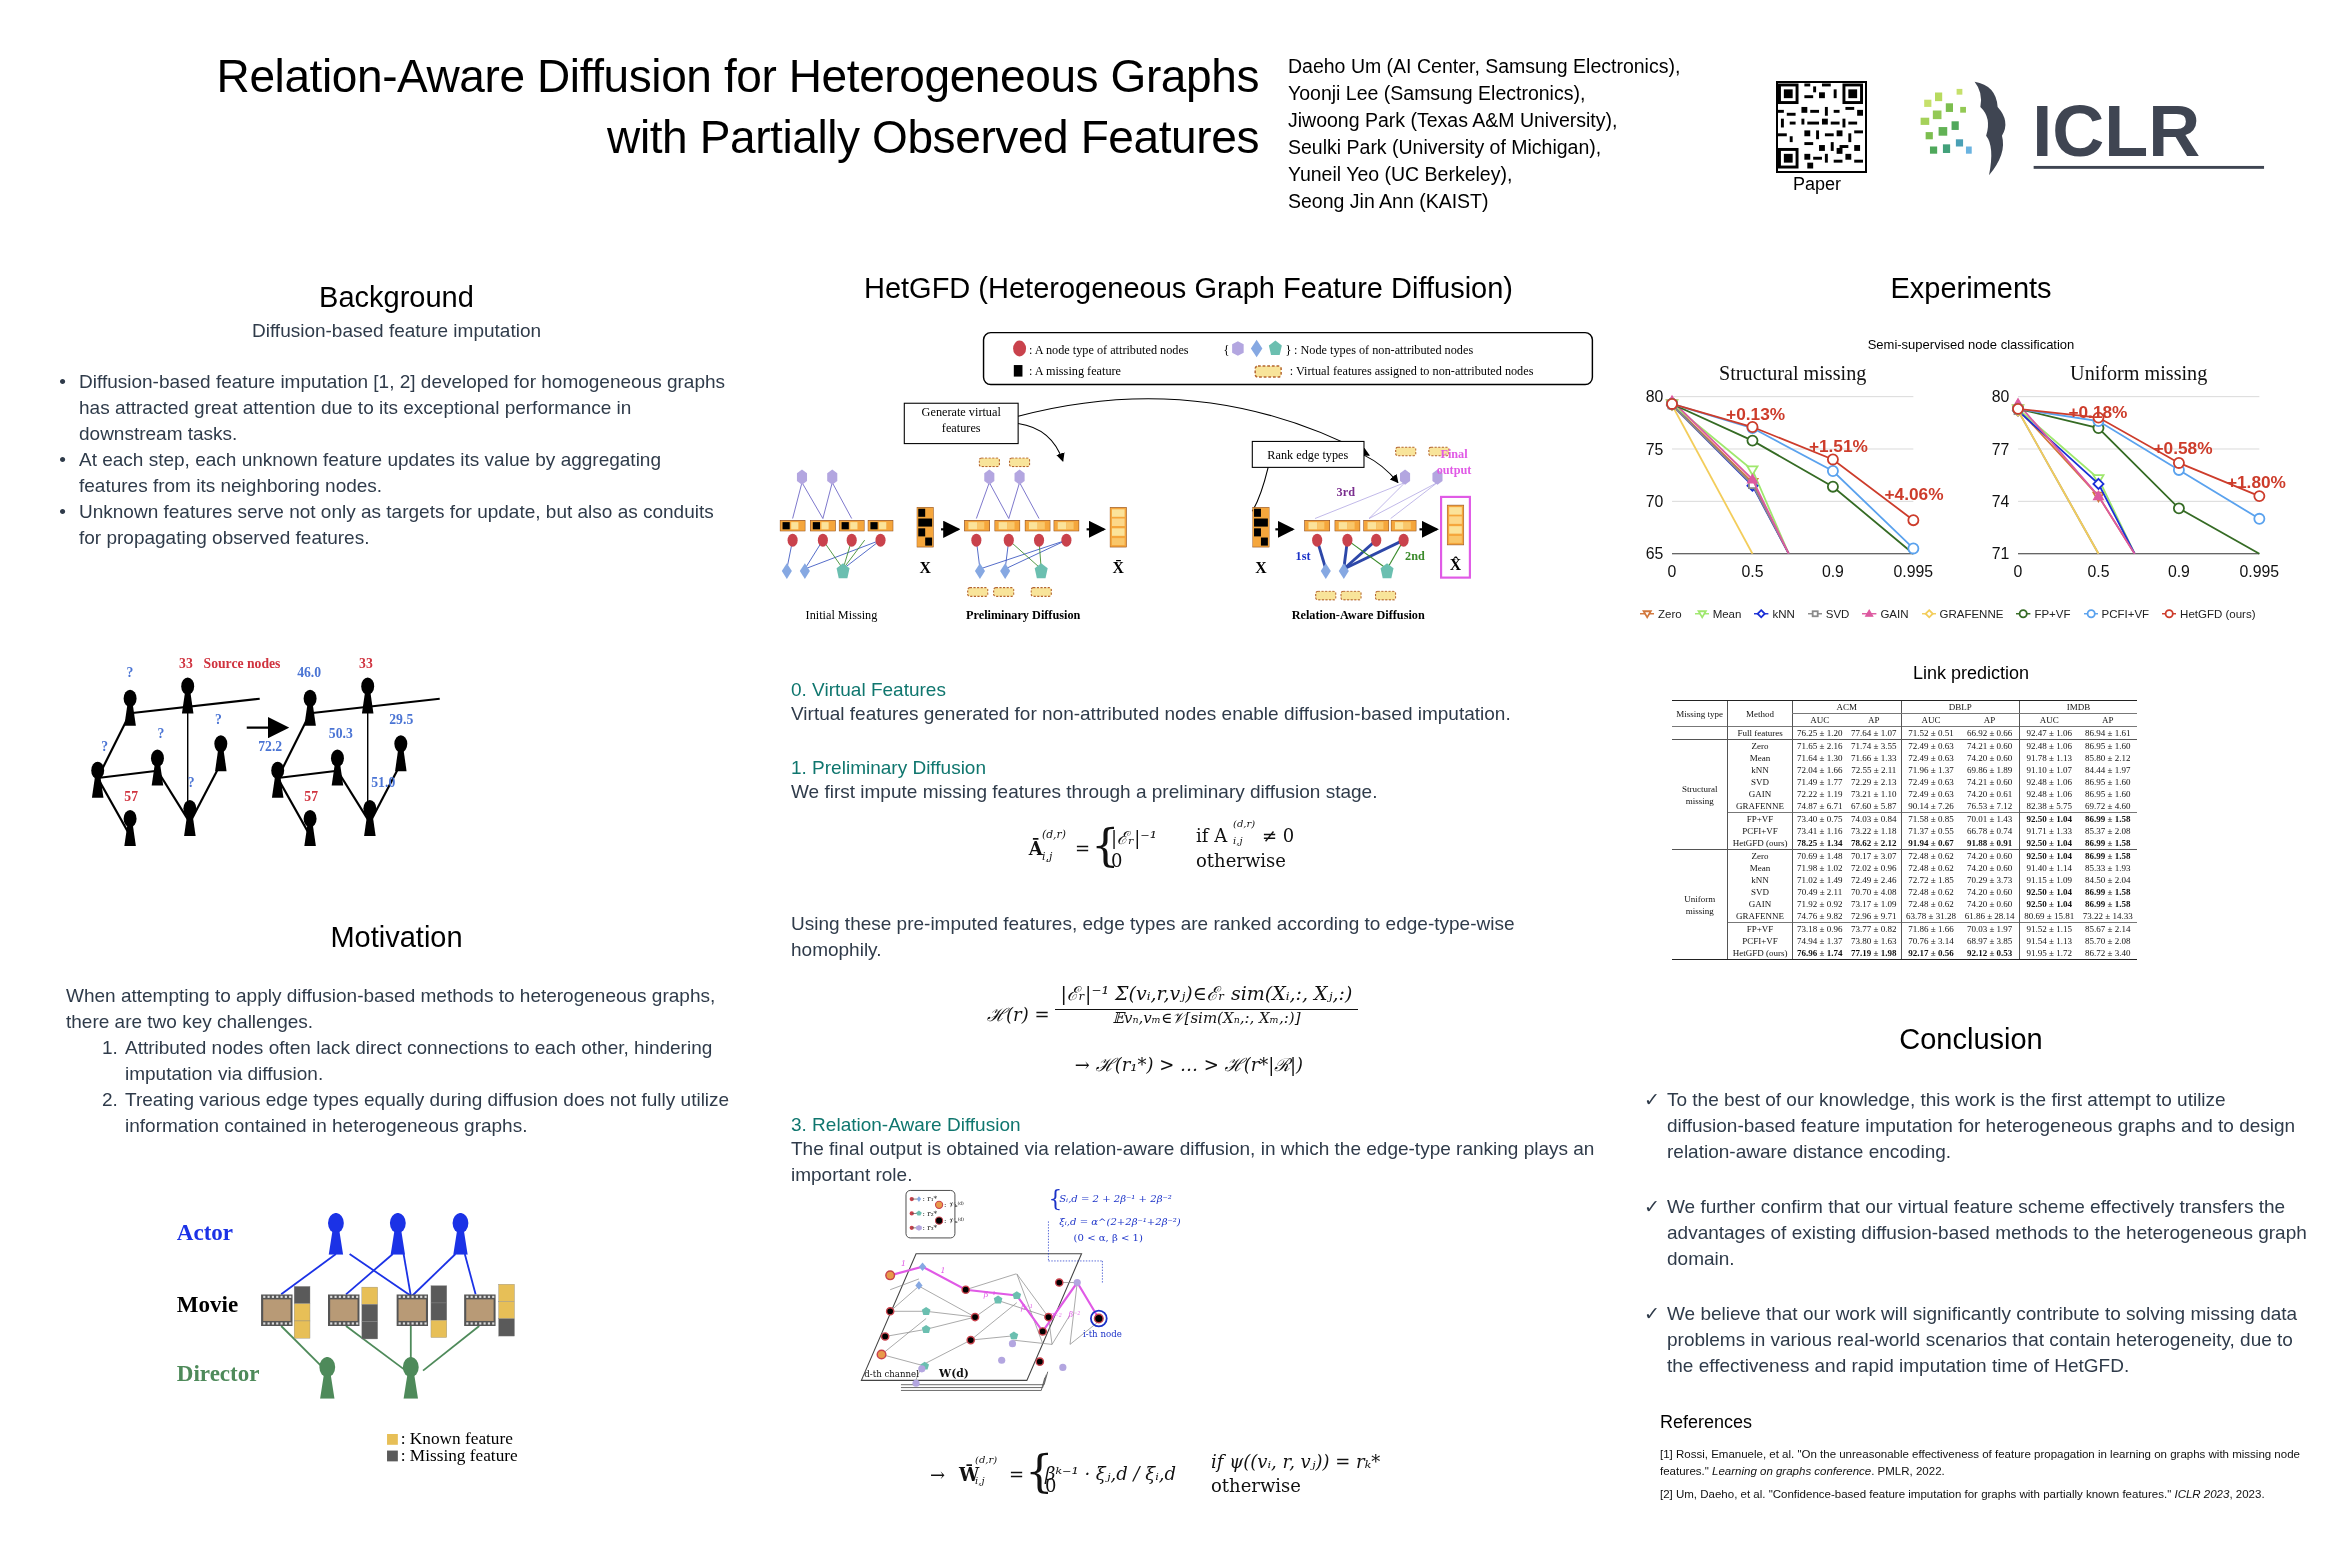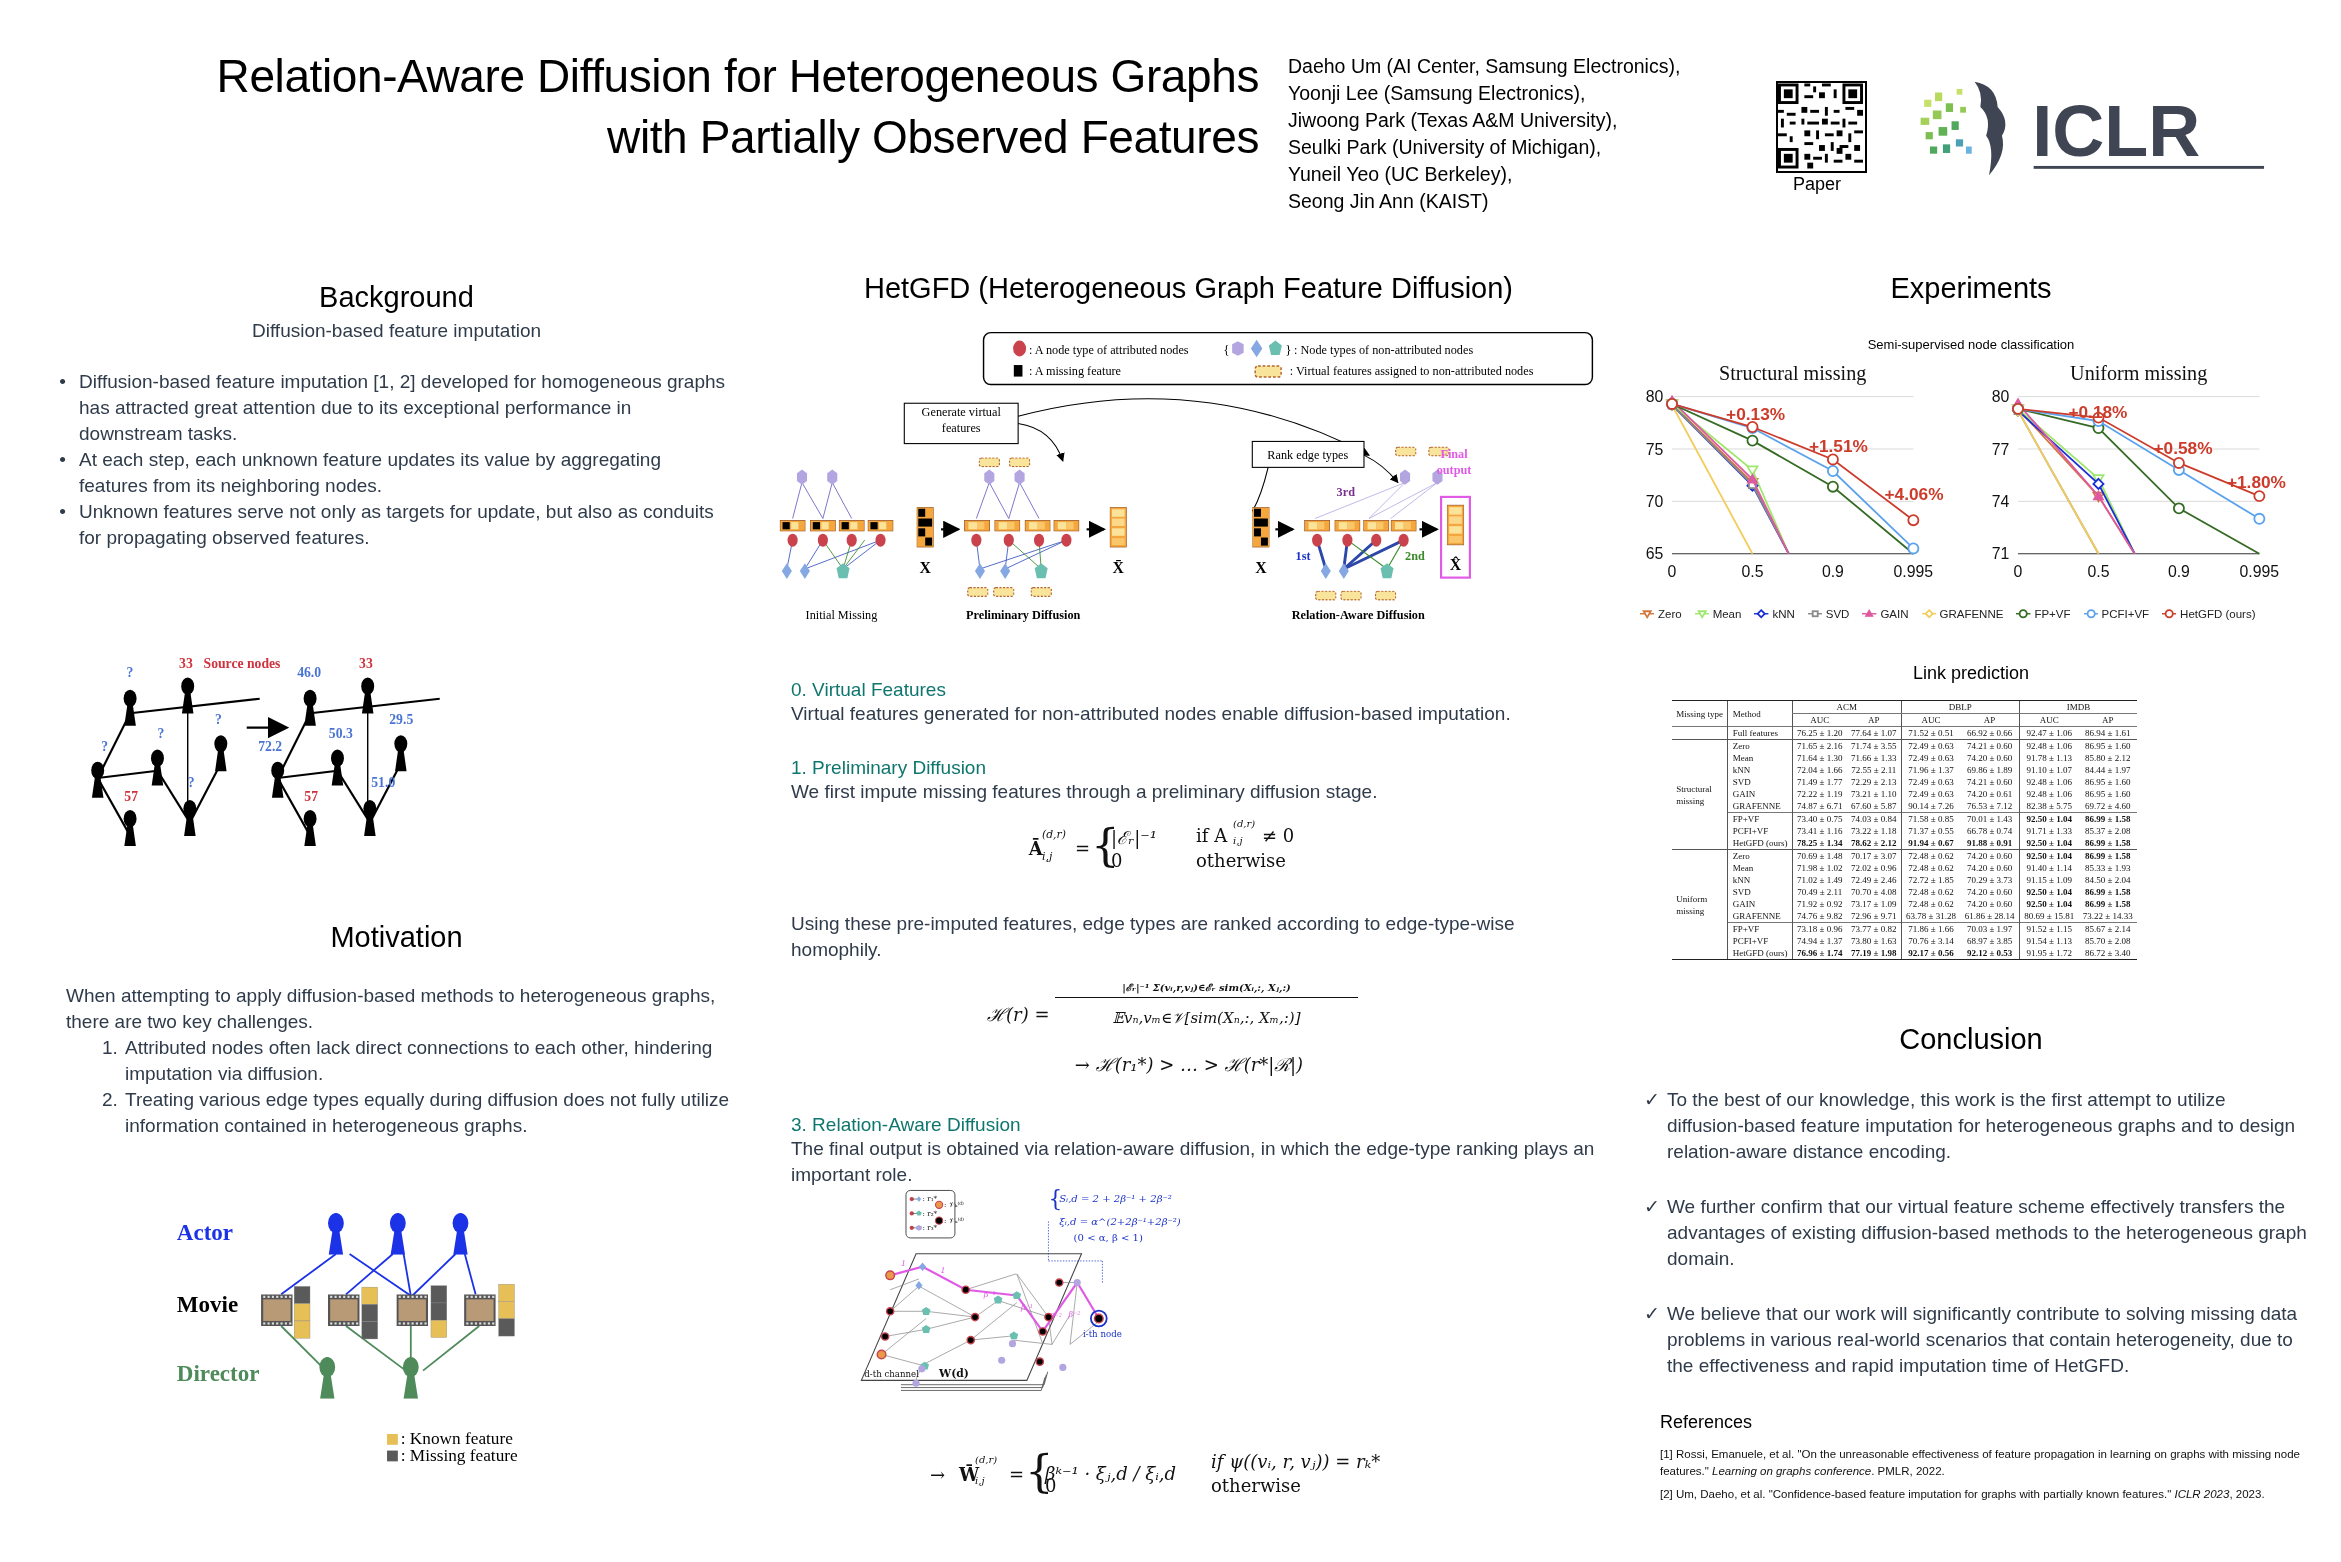--- a/index.html
+++ b/index.html
@@ -21,21 +21,21 @@
   ol.num li { position: relative; padding-left: 23px; }
   ol.num li .n { position: absolute; left: 0; }
   .sub-h { font-size: 19px; font-weight: normal; color: #0f766e; }
   .math { font-family: "DejaVu Serif", serif; color: #111; font-size: 18px; }
   ul.chk { list-style: none; }
   ul.chk li { position: relative; padding-left: 23px; margin-bottom: 29px; }
   ul.chk li .ck { position: absolute; left: 0; top: 0; }
   .refs { font-size: 11.5px; line-height: 17.3px; color: #111; }
   table.lp { border-collapse: collapse; font-family: "Liberation Serif", serif; font-size: 9px; color: #111; }
   table.lp td, table.lp th { padding: 0 4.3px; font-weight: normal; white-space: nowrap; line-height: 12px; text-align: center; }
-  table.lp .l { text-align: left; }
+  table.lp .l { text-align: center; }
   table.lp .vb { border-left: 0.7px solid #555; }
   table.lp .top { border-top: 1.4px solid #222; }
   table.lp .mid { border-top: 1.1px solid #555; }
   table.lp .thin { border-top: 0.7px solid #777; }
   table.lp b { font-weight: bold; }
   .legend-row { display: flex; gap: 13px; font-size: 11.5px; color: #222; align-items: center; }
   .legend-row span.item { display: flex; align-items: center; gap: 3.6px; }
 </style>
 </head>
 <body>
@@ -514,21 +514,21 @@
   <span style="position:absolute;left:239px;top:4.3px;">≠ 0</span>
   <span style="position:absolute;left:88px;top:29px;">0</span>
   <span style="position:absolute;left:173px;top:29px;">otherwise</span>
 </div>
 
 <div class="abs" style="left:791px;top:911px;width:814px;">
   <div class="body-text">Using these pre-imputed features, edge types are ranked according to edge-type-wise homophily.</div>
 </div>
 <div class="abs math" style="left:987px;top:980px;width:432px;height:108px;">
   <span style="position:absolute;left:0;top:21.6px;font-style:italic;">ℋ(r) =</span>
-  <div style="position:absolute;left:68px;top:0;width:303px;text-align:center;font-size:10px;border-bottom:1.1px solid #111;padding-bottom:2.9px;font-style:italic;font-weight:bold;">|ℰᵣ|⁻¹ Σ(vᵢ,r,vⱼ)∈ℰᵣ sim(Xᵢ,:, Xⱼ,:)</div>
+  <div style="position:absolute;left:68px;top:0;width:303px;text-align:center;font-size:19px;border-bottom:1.1px solid #111;padding-bottom:2.9px;font-style:italic;">|ℰᵣ|⁻¹ Σ(vᵢ,r,vⱼ)∈ℰᵣ sim(Xᵢ,:, Xⱼ,:)</div>
   <div style="position:absolute;left:68px;top:29px;width:303px;text-align:center;font-size:15px;font-style:italic;">𝔼vₙ,vₘ∈𝒱[sim(Xₙ,:, Xₘ,:)]</div>
   <div style="position:absolute;left:29px;top:72px;width:346px;text-align:center;font-style:italic;">→  ℋ(r₁*) &gt; … &gt; ℋ(r*|ℛ|)</div>
 </div>
 
 <div class="abs" style="left:791px;top:1114px;width:814px;">
   <div class="sub-h">3. Relation-Aware Diffusion</div>
   <div class="body-text">The final output is obtained via relation-aware diffusion, in which the edge-type ranking plays an important role.</div>
 </div>
 
 <div class="abs" style="left:854px;top:1189px;width:504px;height:259px;">

